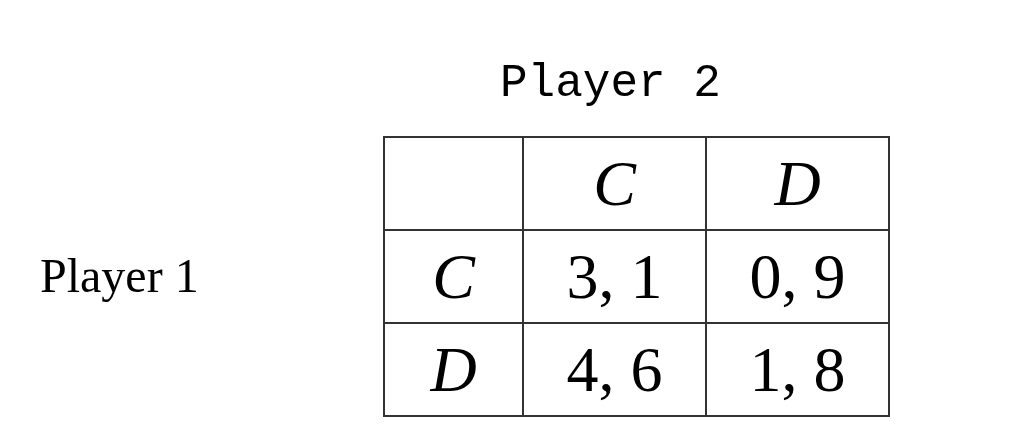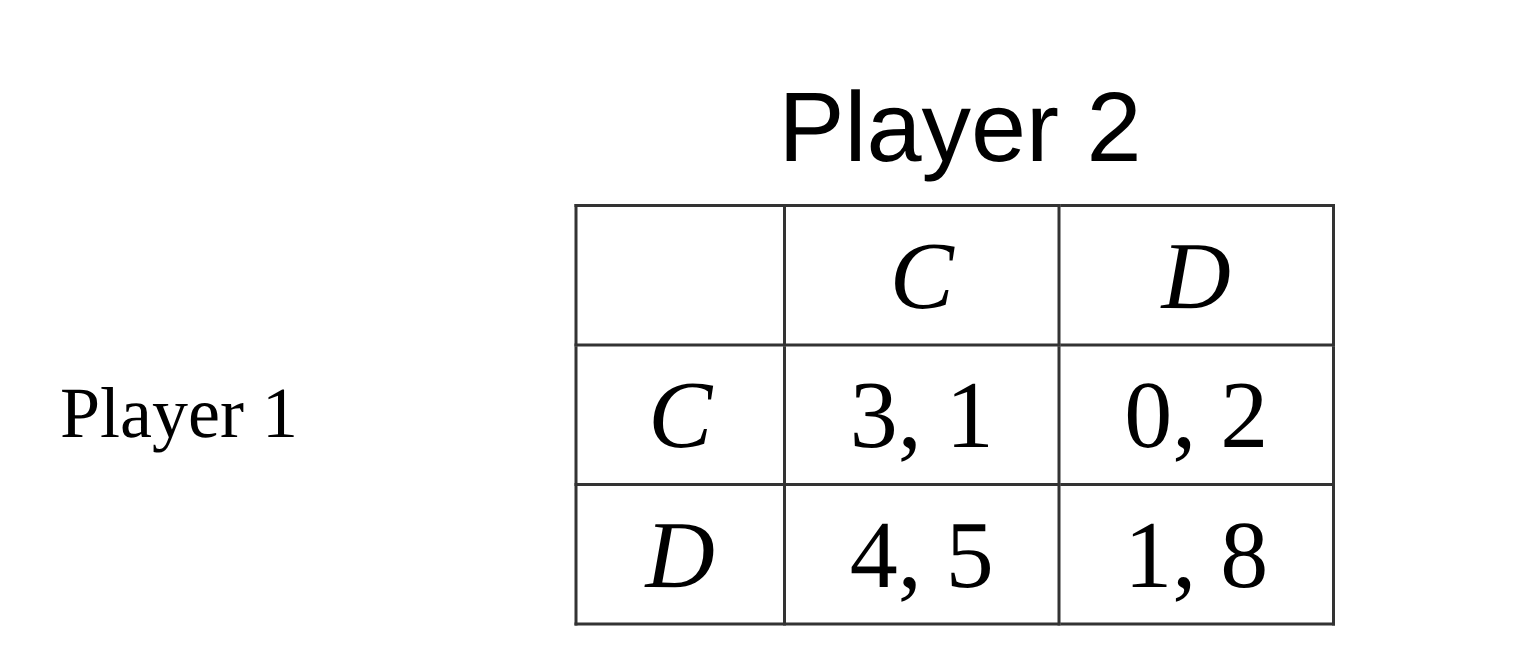--- a/index.html
+++ b/index.html
@@ -1,19 +1,19 @@
 <!DOCTYPE html>
 <html><head>
 <meta charset="utf-8">
 <style>
   html, body { margin:0; padding:0; background:#ffffff; }
   body { width:1024px; height:447px; position:relative; overflow:hidden;
          font-family:"DejaVu Serif", "Liberation Serif", serif; color:#000; }
-  .p2 { position:absolute; left:500px; top:44px; width:280px; text-align:center;
-        font-size:66px; line-height:80px; font-family:Liberation Sans, sans-serif; }
+  .p2 { position:absolute; left:500px; top:44px; width:280px; text-align:left;
+        font-size:46px; line-height:80px; font-family:Liberation Mono, monospace; }
   .p1 { position:absolute; left:40px; top:236px; font-size:48px; line-height:80px;
         font-family:"Liberation Serif", serif; }
   table { position:absolute; left:383px; top:136px; border-collapse:collapse; }
   td { border:2.5px solid #333; padding:0; height:91px; text-align:center; vertical-align:middle;
        font-size:64px; font-family:"Liberation Serif", serif; }
   td.c0 { width:137px; }
   td.c1 { width:181px; }
   td.c2 { width:181px; }
   .it { font-style:italic; }
 </style>
@@ -26,21 +26,21 @@
 <table>
   <tbody>
       <tr>
     <td class="c0"></td>
     <td class="c1 it">C</td>
     <td class="c2 it">D</td>
   </tr>
   <tr>
     <td class="c0 it">C</td>
     <td class="c1">3, 1</td>
-    <td class="c2">0, 2</td>
+    <td class="c2">0, 9</td>
   </tr>
   <tr>
     <td class="c0 it">D</td>
-    <td class="c1">4, 5</td>
+    <td class="c1">4, 6</td>
     <td class="c2">1, 8</td>
   </tr>
 </tbody>
   </table>
 
 </body></html>

